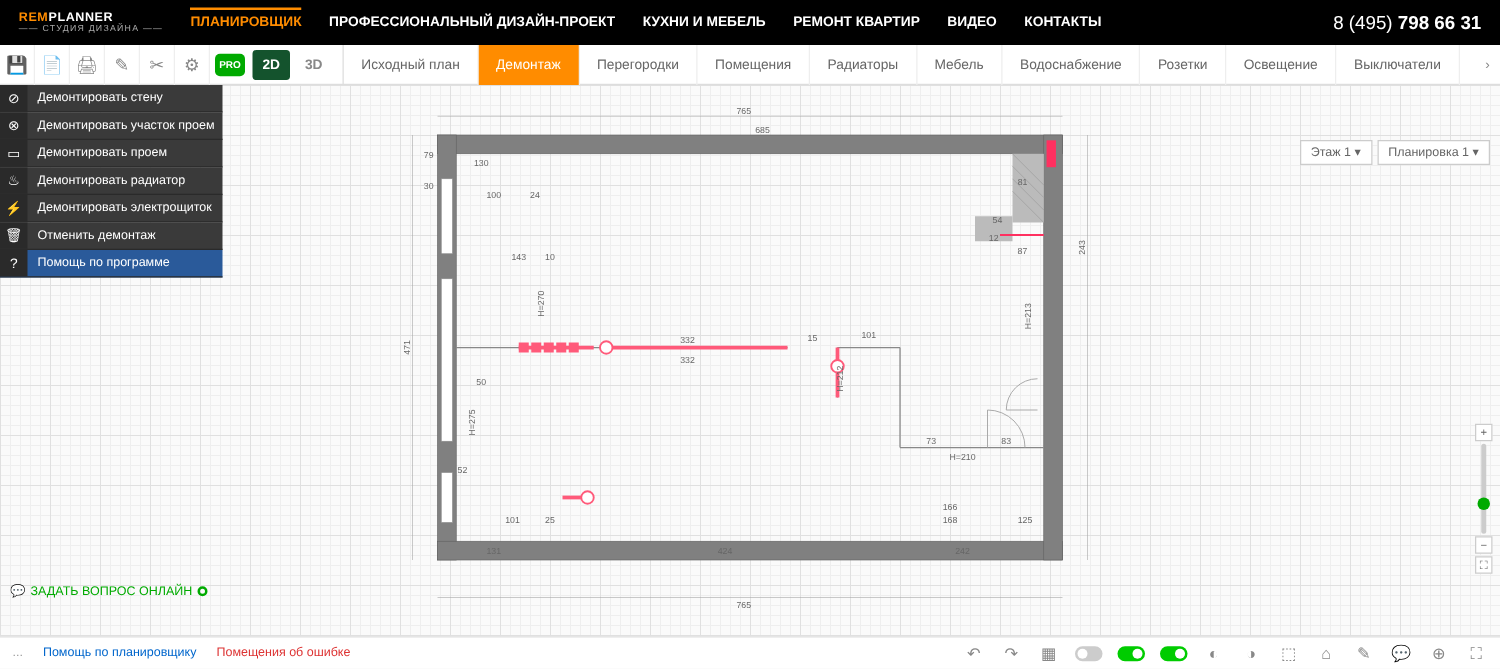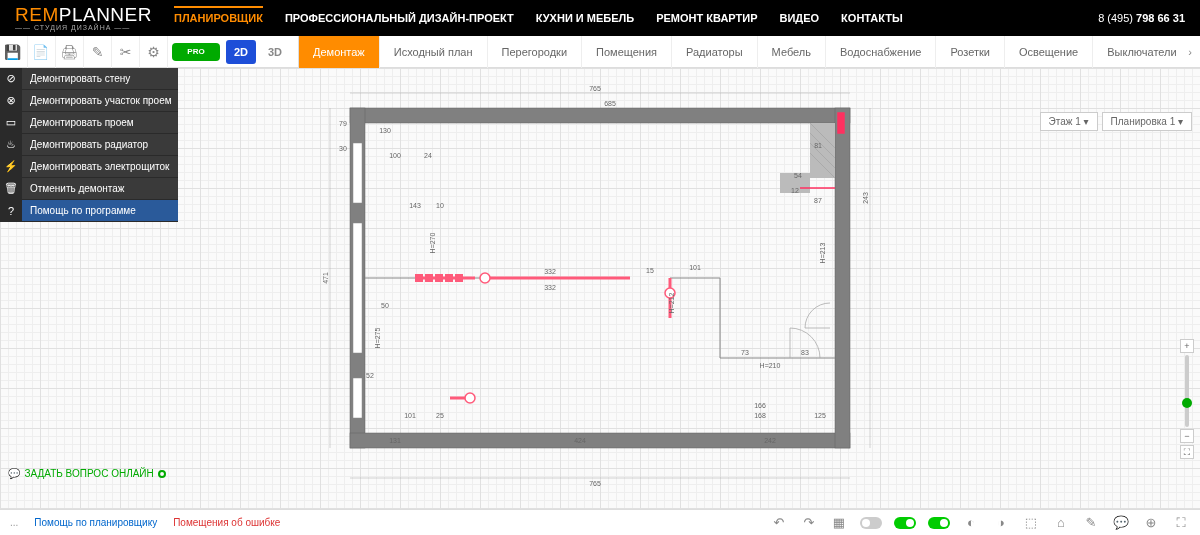--- a/index.html
+++ b/index.html
@@ -2,34 +2,34 @@
 <html><head>
 <meta charset="utf-8">
 <style>
 * { margin: 0; padding: 0; box-sizing: border-box; }
 body { font-family: Arial, sans-serif; font-size: 11px; width: 1200px; height: 535px; overflow: hidden; background: #f5f5f5; position: relative; }
 
 
 .topnav { height: 36px; background: #000; display: flex; align-items: center; padding: 0 15px; justify-content: space-between; }
 .nav-left { display: flex; align-items: center; gap: 22px; }
 .logo { display: flex; flex-direction: column; line-height: 1; }
-.logo-main { color: #fff; font-weight: normal; font-size: 19px; letter-spacing: 0.5px; }
+.logo-main { color: #fff; font-weight: bold; font-size: 10px; letter-spacing: 0.5px; }
 .logo-main .rem { color: #ff8c00; }
 .logo-sub { color: #aaa; font-size: 7px; letter-spacing: 1px; }
 .nav-item { color: #fff; font-size: 11px; font-weight: bold; cursor: pointer; text-align: right; }
 .nav-item.active { color: #ff8c00; border-top: 2px solid #ff8c00; padding-top: 4px; margin-top: -6px; }
-.phone { color: #fff; font-size: 11px; font-weight: 300; }
+.phone { color: #fff; font-size: 15px; font-weight: 300; }
 .phone b { font-weight: bold; }
 
 
 .toolbar { height: 32px; background: #fff; border-bottom: 1px solid #ddd; display: flex; align-items: center; }
 .tool-btn { width: 28px; height: 32px; display: flex; align-items: center; justify-content: center; cursor: pointer; color: #888; font-size: 14px; border-right: 1px solid #eee; }
-.tool-btn.pro { background: #0a0; color: #fff; border-radius: 4px; width: 48px; height: 18px; font-size: 8px; font-weight: bold; margin: 0 4px; border: none; }
+.tool-btn.pro { background: #0a0; color: #fff; border-radius: 4px; width: 24px; height: 18px; font-size: 8px; font-weight: bold; margin: 0 4px; border: none; }
 .view-btn { width: 30px; height: 24px; display: flex; align-items: center; justify-content: center; font-size: 11px; font-weight: bold; cursor: pointer; border-radius: 3px; margin: 0 2px; }
-.view-btn.active { background: #1d4ed8; color: #fff; }
+.view-btn.active { background: #14532d; color: #fff; }
 .view-btn.inactive { color: #888; }
 .tabs { display: flex; height: 32px; border-left: 1px solid #ddd; margin-left: 6px; flex: 1; overflow: hidden; }
 .tab { padding: 0 14px; display: flex; align-items: center; color: #666; font-size: 11px; border-right: 1px solid #eee; cursor: pointer; white-space: nowrap; }
 .tab.active { background: #ff8c00; color: #fff; }
 .tab-more { width: 20px; display: flex; align-items: center; justify-content: center; color: #888; cursor: pointer; }
 
 
 .workspace { position: absolute; top: 68px; bottom: 26px; left: 0; right: 0; background-image: linear-gradient(#e0e0e0 1px, transparent 1px), linear-gradient(90deg, #e0e0e0 1px, transparent 1px), linear-gradient(#eee 1px, transparent 1px), linear-gradient(90deg, #eee 1px, transparent 1px); background-size: 40px 40px, 40px 40px, 8px 8px, 8px 8px; background-color: #fafafa; }
 
 
@@ -97,22 +97,22 @@
   <div class="tool-btn">💾</div>
   <div class="tool-btn">📄</div>
   <div class="tool-btn">🖨</div>
   <div class="tool-btn">✎</div>
   <div class="tool-btn">✂</div>
   <div class="tool-btn">⚙</div>
   <div class="tool-btn pro">PRO</div>
   <div class="view-btn active">2D</div>
   <div class="view-btn inactive">3D</div>
   <div class="tabs">
+    <div class="tab">Исходный план</div>
     <div class="tab active">Демонтаж</div>
-    <div class="tab">Исходный план</div>
     <div class="tab">Перегородки</div>
     <div class="tab">Помещения</div>
     <div class="tab">Радиаторы</div>
     <div class="tab">Мебель</div>
     <div class="tab">Водоснабжение</div>
     <div class="tab">Розетки</div>
     <div class="tab">Освещение</div>
     <div class="tab">Выключатели</div>
 
   </div>

